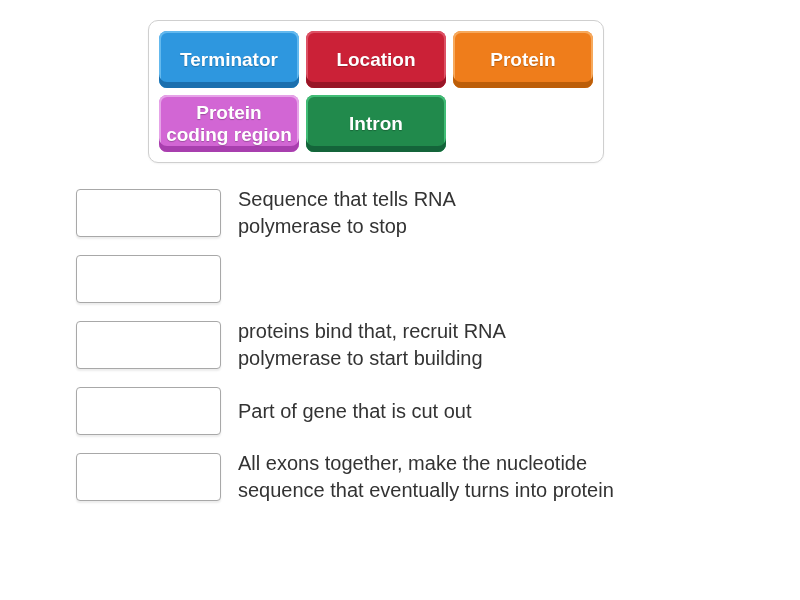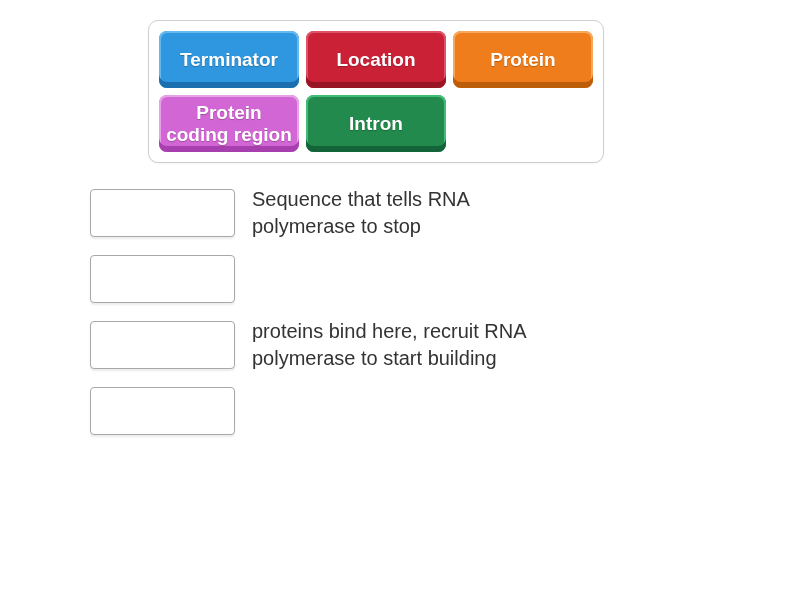--- a/index.html
+++ b/index.html
@@ -40,21 +40,21 @@
     white-space: pre-line;
     text-shadow: 0 1px 1px rgba(0,0,0,0.25);
     background: var(--base);
     box-shadow: inset 0 -6px 0 var(--dark), inset 0 0 0 2px var(--light);
     cursor: grab;
     user-select: none;
   }
   
   .rows {
     position: absolute;
-    left: 90px; top: 186px;
+    left: 76px; top: 186px;
     display: flex;
     flex-direction: column;
     gap: 15px;
   }
   .row {
     display: flex;
     align-items: center;
     gap: 17px;
   }
   .dropbox {
@@ -92,19 +92,25 @@
     <div class="row">
       <div class="dropbox"></div>
       <div class="clue">Sequence that tells RNA
 polymerase to stop</div>
     </div>
     <div class="row">
       <div class="dropbox"></div>
     </div>
     <div class="row">
       <div class="dropbox"></div>
-      <div class="clue">proteins bind here, recruit RNA
+      <div class="clue">proteins bind that, recruit RNA
 polymerase to start building</div>
     </div>
     <div class="row">
       <div class="dropbox"></div>
+      <div class="clue">Part of gene that is cut out</div>
+    </div>
+    <div class="row">
+      <div class="dropbox"></div>
+      <div class="clue">All exons together, make the nucleotide
+sequence that eventually turns into protein</div>
     </div>
   </div>
 
 </body></html>

